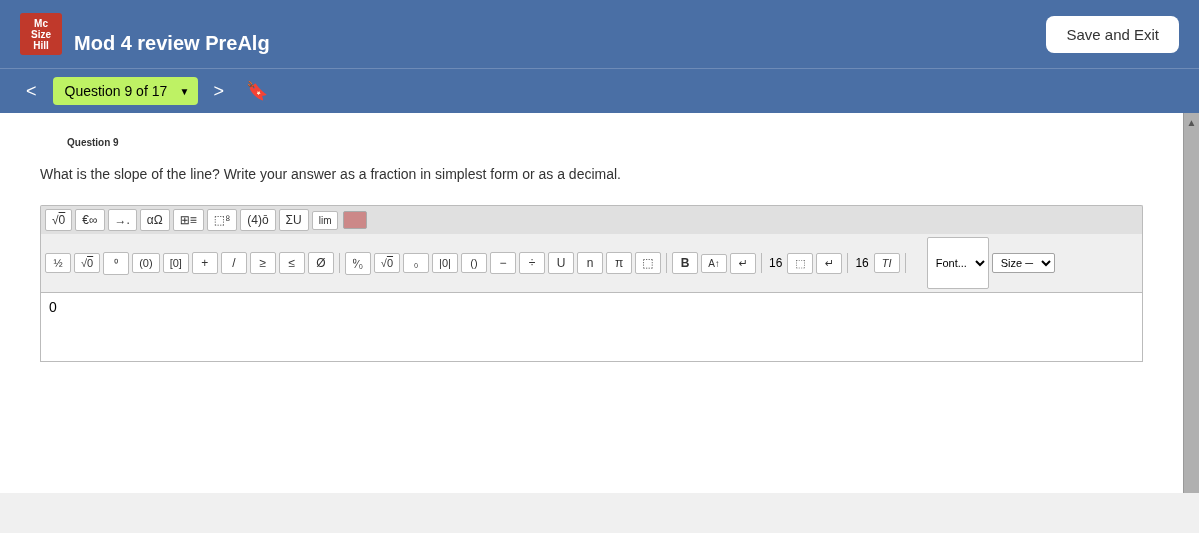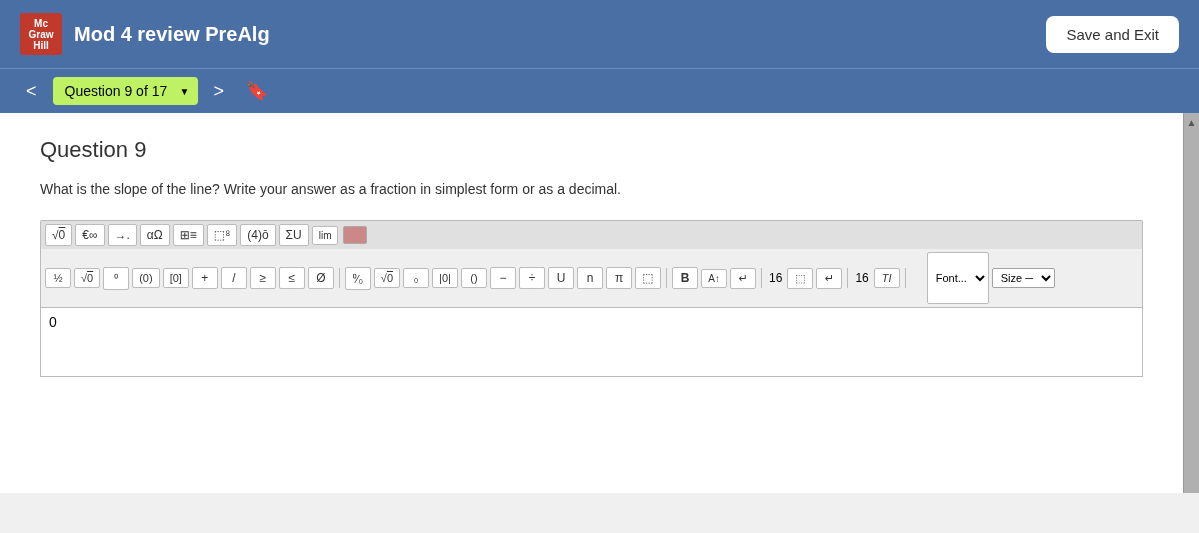--- a/index.html
+++ b/index.html
@@ -9,21 +9,21 @@
     .app-header {
       background: #4a6fa5;
       display: flex;
       align-items: center;
       justify-content: space-between;
       padding: 10px 20px;
       height: 68px;
     }
     .app-header-left {
       display: flex;
-      align-items: center;
+      align-items: flex-end;
       gap: 12px;
     }
     .mc-graw-logo {
       background: #c0392b;
       color: white;
       font-size: 10px;
       font-weight: bold;
       width: 42px;
       height: 42px;
       display: flex;
@@ -89,24 +89,25 @@
       transform: translateY(-50%);
       font-size: 10px;
       pointer-events: none;
     }
     .bookmark-icon {
       color: white;
       font-size: 18px;
       margin-left: 6px;
     }
     .question-label {
-      font-size: 22px;
-      font-weight: normal;
+      font-size: 10px;
+      font-weight: bold;
       color: #333;
       margin-bottom: 16px;
+      margin-left: 27px;
     }
     .question-text {
       font-size: 14px;
       color: #333;
       margin-bottom: 20px;
       line-height: 1.5;
     }
     .toolbar-btn {
       background: white;
       border: 1px solid #bbb;
@@ -190,21 +191,21 @@
       cursor: pointer;
     }
   </style>
 </head>
 <body>
 
 <div class="app-header">
   <div class="app-header-left">
     <div class="mc-graw-logo">
       <span>Mc</span>
-      <span>Graw</span>
+      <span>Size</span>
       <span>Hill</span>
     </div>
     <div class="app-title">Mod 4 review PreAlg</div>
   </div>
   <button class="save-exit-btn">Save and Exit</button>
 </div>
 
 <div class="nav-bar">
   <button class="nav-arrow">&lt;</button>
   <div class="question-selector-wrapper">

